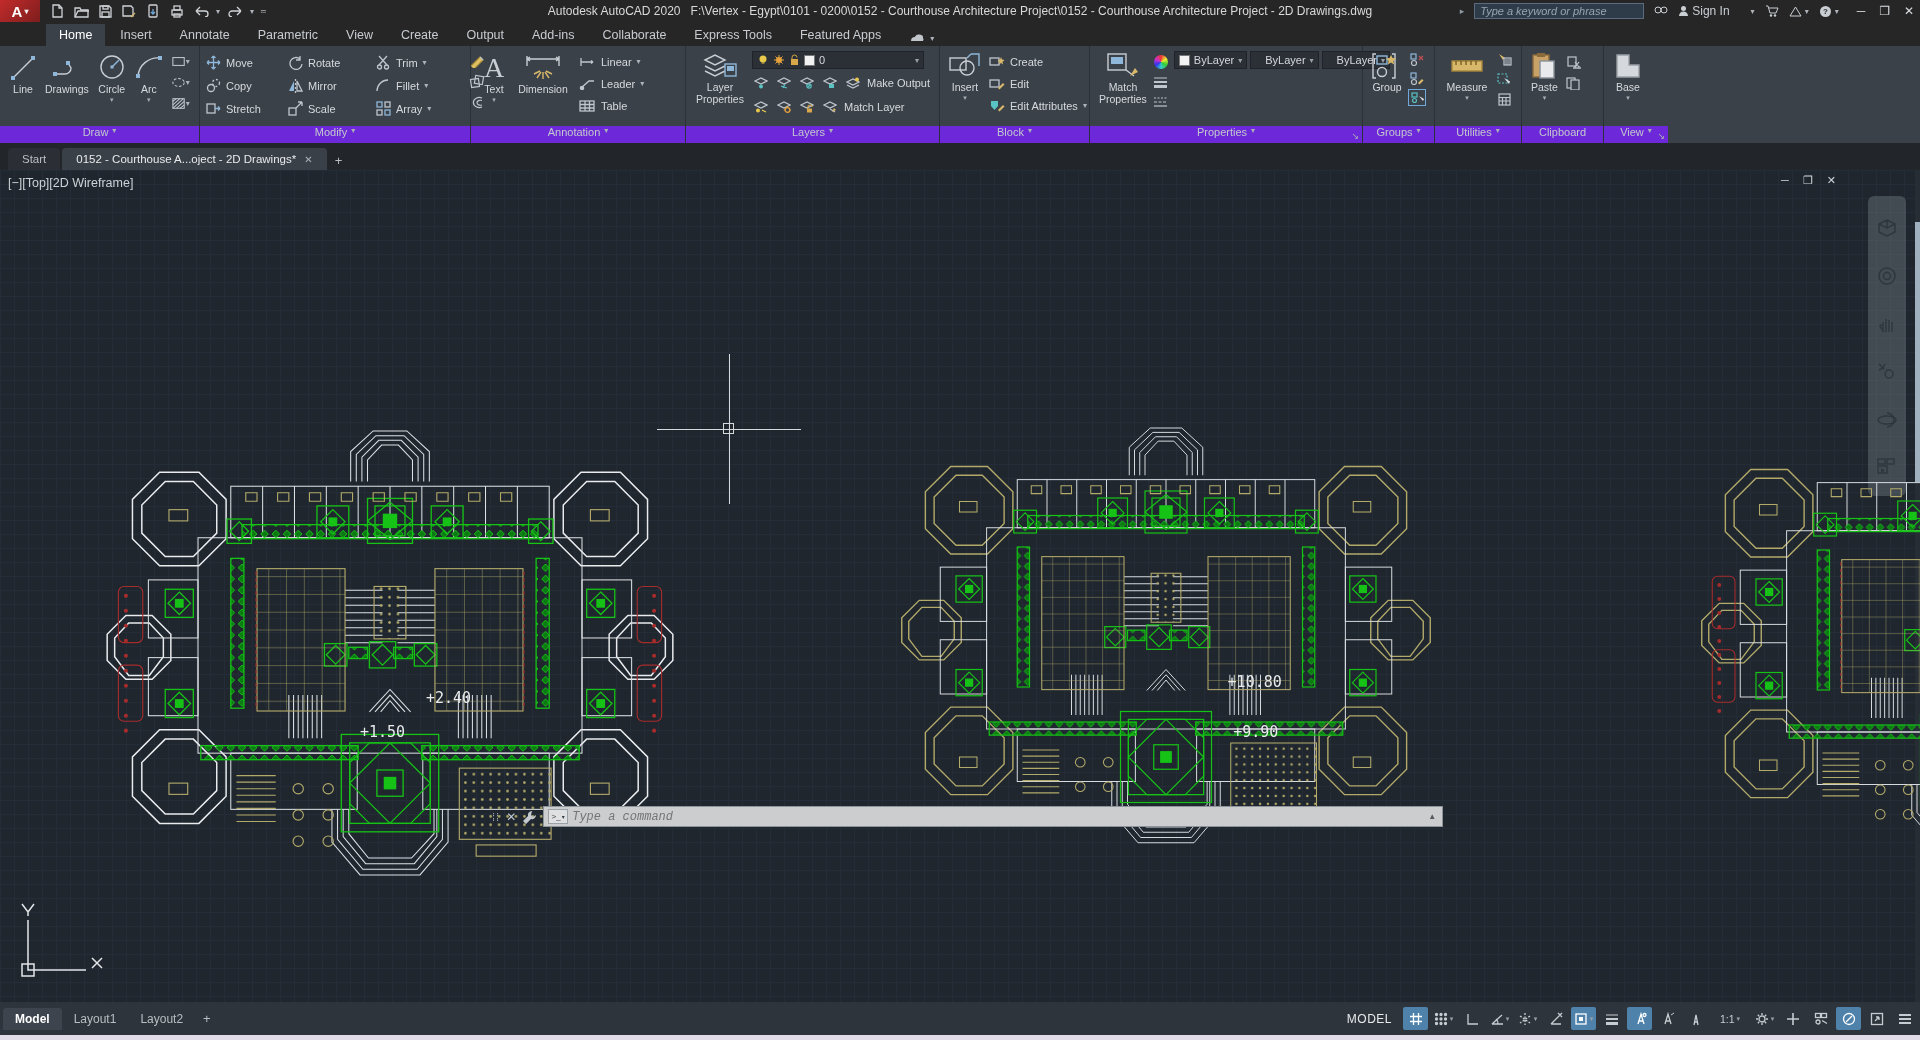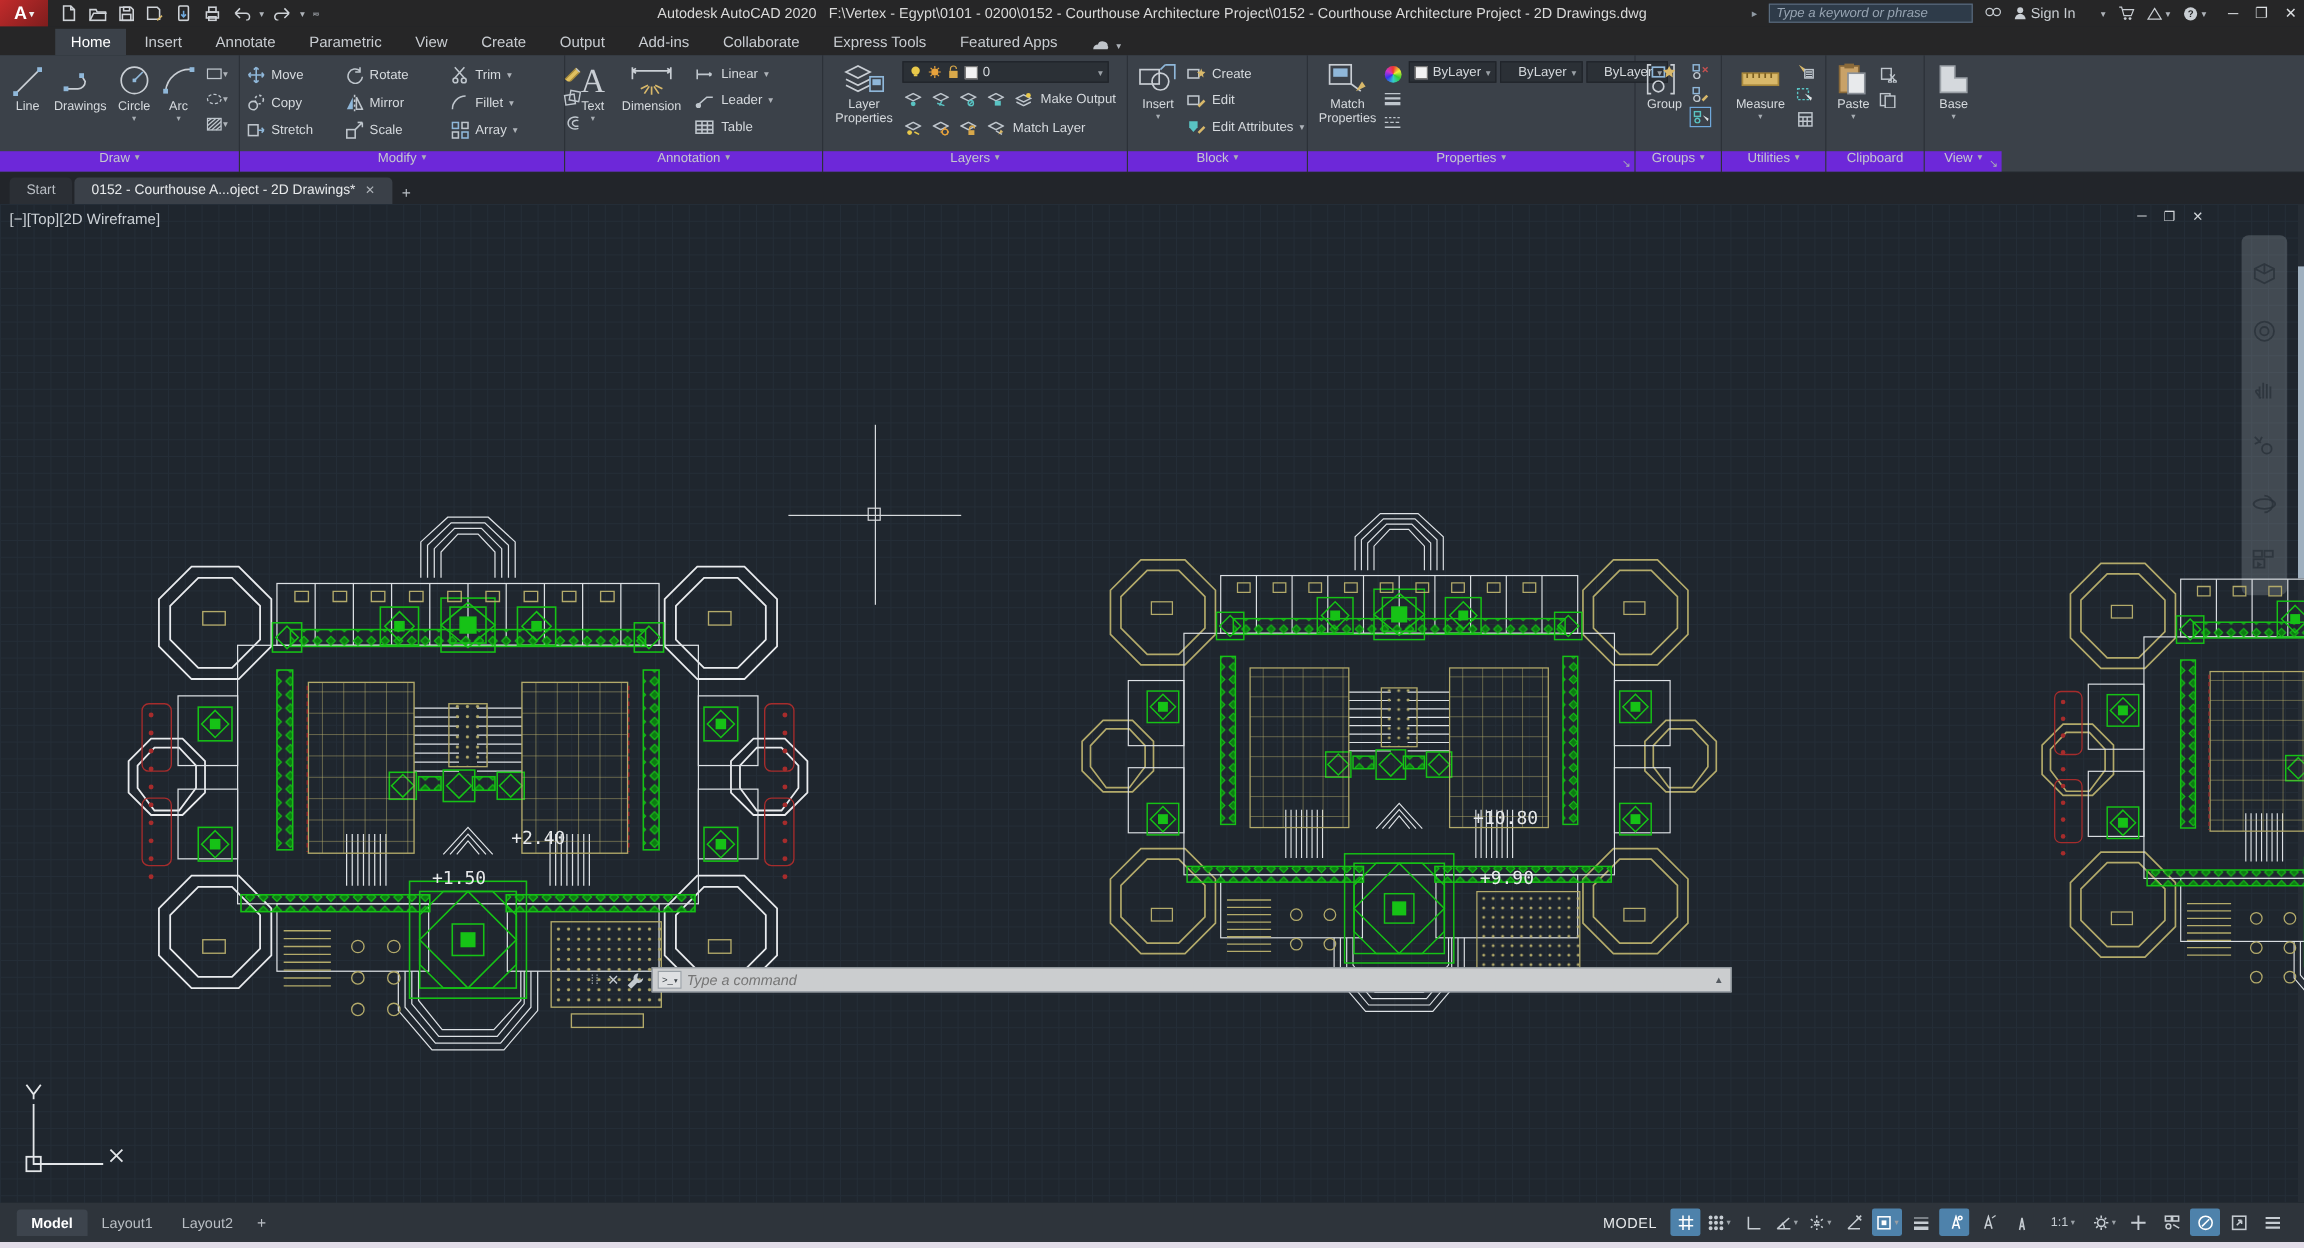--- a/index.html
+++ b/index.html
@@ -79,25 +79,25 @@
   .pickbox { position:absolute; width:11px; height:11px; border:1px solid #d7dadd; }
 
   .ucs { position:absolute; left:6px; top:728px; }
 
   
   .cmddock { position:absolute; left:492px; top:636px; display:flex; align-items:center; gap:6px; }
   .cmdgrip { color:#9aa2aa; font-size:11px; letter-spacing:1px; }
   .cmdx { color:#c3c9cf; font-size:12px; }
   .cmdbar { width:900px; height:21px; background:#cbcdcf; border:1px solid #8d949b; display:flex; align-items:center; padding:0 4px; gap:4px; }
   .cmdicon { width:20px; height:15px; background:#dee0e2; border:1px solid #9aa1a7; display:flex; align-items:center; justify-content:center; gap:1px; font-size:8px; color:#3c4248; }
-  .cmdinput { flex:1; border:none; background:transparent; font-style:italic; font-size:12px; color:#0c4a6e; font-family:Liberation Sans, sans-serif; outline:none; }
+  .cmdinput { flex:1; border:none; background:transparent; font-style:italic; font-size:12px; color:#0c4a6e; font-family:Liberation Mono, monospace; outline:none; }
   .cmdup { font-size:8px; color:#555b61; padding-right:2px; }
 
   
-  .bottombar { height:33px; background:#2e343b; display:flex; align-items:center; padding:0 14px; }
+  .bottombar { height:33px; background:#2e343b; display:flex; align-items:center; padding:0 3px; }
   .ltab { padding:4px 12px; font-size:12px; color:#b9bec4; }
   .ltab.active { background:#3d444d; color:#fff; font-weight:bold; border-radius:3px 3px 0 0; }
   .ltab-plus { color:#b9bec4; padding:0 8px; font-size:13px; }
   .status-right { margin-left:auto; display:flex; align-items:center; gap:3px; }
   .modelbadge { color:#e8eaec; font-size:12px; padding:3px 8px; letter-spacing:0.5px; }
   .sbtn { width:25px; height:23px; display:flex; align-items:center; justify-content:center; gap:1px; border-radius:2px; color:#c6ccd2; font-size:10.5px; }
   .sbtn svg { stroke:#c6ccd2; fill:none; stroke-width:1.3; }
   .sbtn.on { background:#4e82ab; }
   .sbtn.on svg { stroke:#ffffff; }
   .sbtn .car { font-size:7px; color:#9aa0a6; margin-left:1px; }

